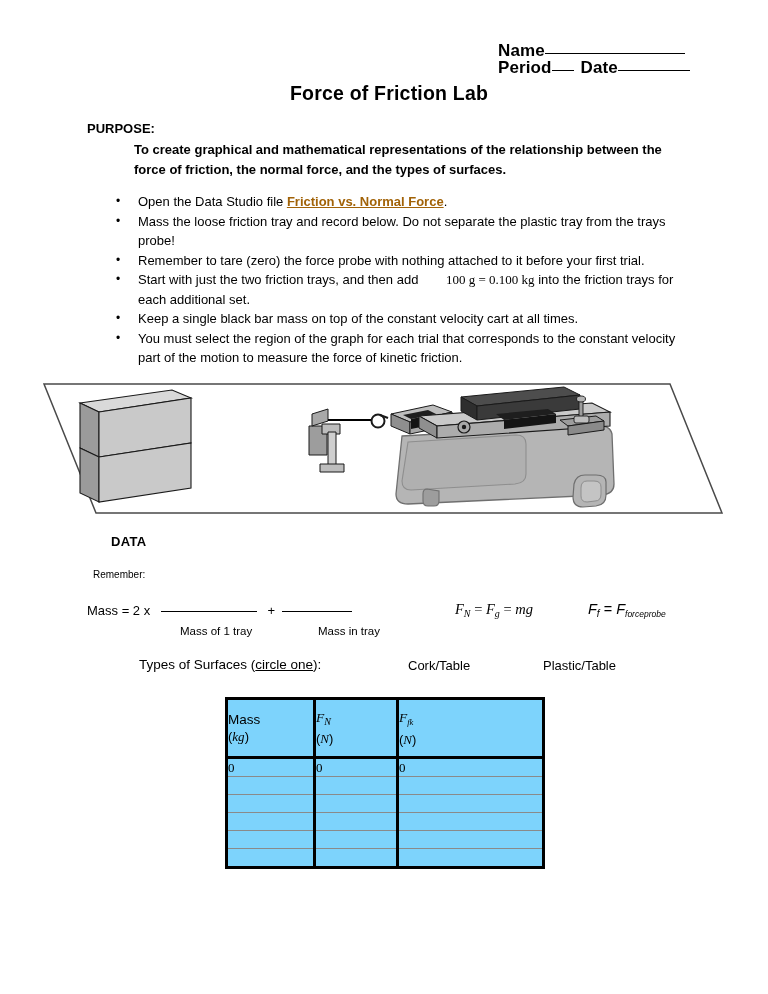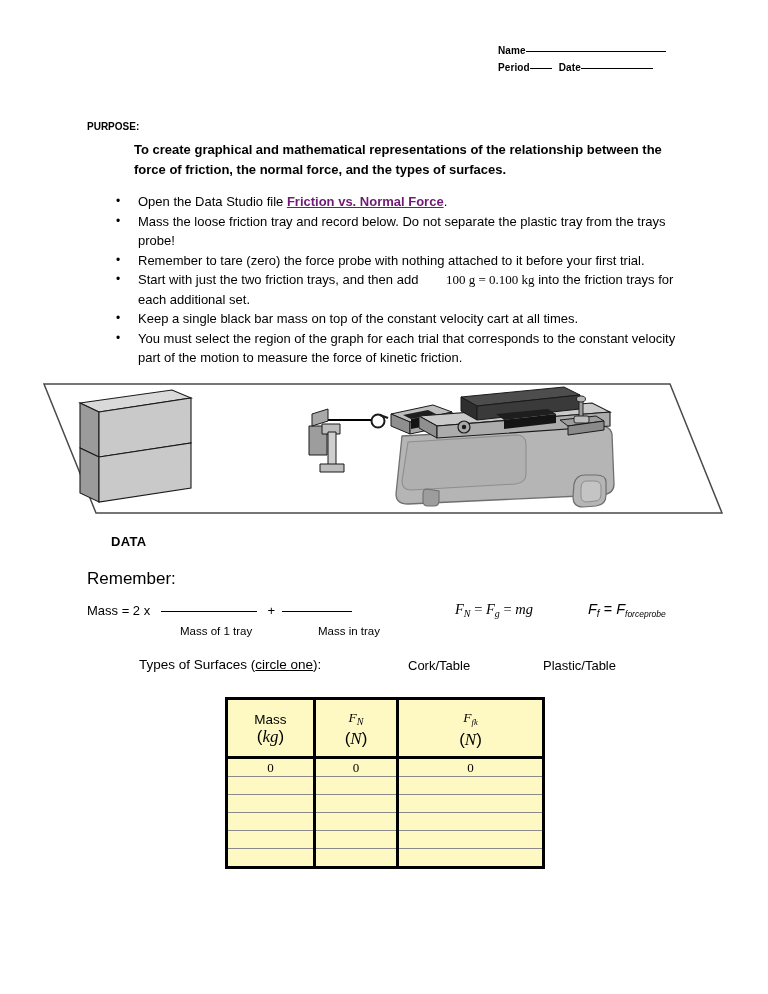--- a/index.html
+++ b/index.html
@@ -19,21 +19,21 @@
     background: #ffffff;
     overflow: hidden;
   }
 
   
   .header-block {
     position: absolute;
     left: 498px;
     top: 42px;
     width: 260px;
-    font-size: 10px;
+    font-size: 17px;
     font-weight: bold;
     line-height: 17px;
     letter-spacing: 0.1px;
   }
   .header-line {
     white-space: nowrap;
   }
   .rule {
     display: inline-block;
     border-bottom: 1.4px solid #000;
@@ -56,21 +56,21 @@
     letter-spacing: 0.2px;
     padding-left: 10px;
     box-sizing: border-box;
   }
 
   
   .purpose-label {
     position: absolute;
     left: 87px;
     top: 121px;
-    font-size: 10px;
+    font-size: 13px;
     font-weight: bold;
   }
   .purpose-text {
     position: absolute;
     left: 134px;
     top: 140px;
     width: 560px;
     font-size: 13px;
     line-height: 19.5px;
     font-weight: bold;
@@ -92,21 +92,21 @@
   }
   .bullet-dot {
     position: absolute;
     left: 4px;
     top: 0px;
     font-size: 12px;
     line-height: 19.5px;
   }
   .bullet-text { display: block; }
   a.doclink {
-    color: #701a75;
+    color: #a16207;
     text-decoration: underline;
     font-weight: bold;
   }
   .mathu {
     font-family: "Liberation Serif", serif;
     font-style: normal;
     font-size: 13px;
     margin-left: 24px;
   }
 
@@ -124,23 +124,23 @@
     position: absolute;
     left: 87px;
     top: 534px;
     font-size: 13px;
     font-weight: bold;
     letter-spacing: 0.3px;
     padding-left: 24px;
   }
   .remember {
     position: absolute;
-    left: 87px;
+    left: 93px;
     top: 569px;
-    font-size: 17px;
+    font-size: 10px;
   }
 
   .mass-line {
     position: absolute;
     left: 87px;
     top: 603px;
     font-size: 13px;
     white-space: nowrap;
   }
   .blank-long {
@@ -219,65 +219,66 @@
     width: 317px;
   }
   table.dt {
     border-collapse: collapse;
     width: 317px;
     table-layout: fixed;
     background: #fff;
   }
   table.dt td {
     border: 1.1px solid #8a8a8a;
-    text-align: center;
+    text-align: left;
     font-size: 13px;
     padding: 0;
     height: 17px;
-    background: #fef9c3;
+    background: #7dd3fc;
   }
   
   table.dt {
     border: 3.4px solid #000;
   }
   
   table.dt td.c0 { border-right: 3.2px solid #000; border-left: none; }
   table.dt td.c1 { border-right: 3.2px solid #000; }
   table.dt td.c2 { border-right: none; }
   table.dt tr.head td {
     height: 56px;
     vertical-align: middle;
     border-bottom: 3.2px solid #000;
     line-height: 17px;
   }
   .colw0 { width: 88px; }
   .colw1 { width: 83px; }
   .colw2 { width: 146px; }
   .hdr-main { font-size: 13.5px; }
-  .hdr-unit { font-size: 17px; }
+  .hdr-unit { font-size: 13px; }
   .mser {
     font-family: "Liberation Serif", serif;
     font-style: italic;
   }
   .zero-cell { font-family: "Liberation Serif", serif; font-size: 13.5px; }
 </style>
 </head>
 <body>
 
 <div class="page">
 
   <div class="header-block">
     <div class="header-line">
       <span>Name</span><span class="rule rule-name"></span>
     </div>
     <div class="header-line">
       <span>Period</span><span class="rule rule-per"></span><span class="gap-sm"></span><span>Date</span><span class="rule rule-date"></span>
     </div>
   </div>
 
+  <div class="doc-title">Force of Friction Lab</div>
 
   <div class="purpose-label">PURPOSE:</div>
   <div class="purpose-text">To create graphical and mathematical representations of the relationship between the force of friction, the normal force, and the types of surfaces.</div>
 
   <div class="bullets">
 
     <div class="bullet-row">
       <span class="bullet-dot">•</span>
       <span class="bullet-text"><span>Open the Data Studio file </span><a class="doclink" href="#">Friction vs. Normal Force</a><span>.</span></span>
     </div>

